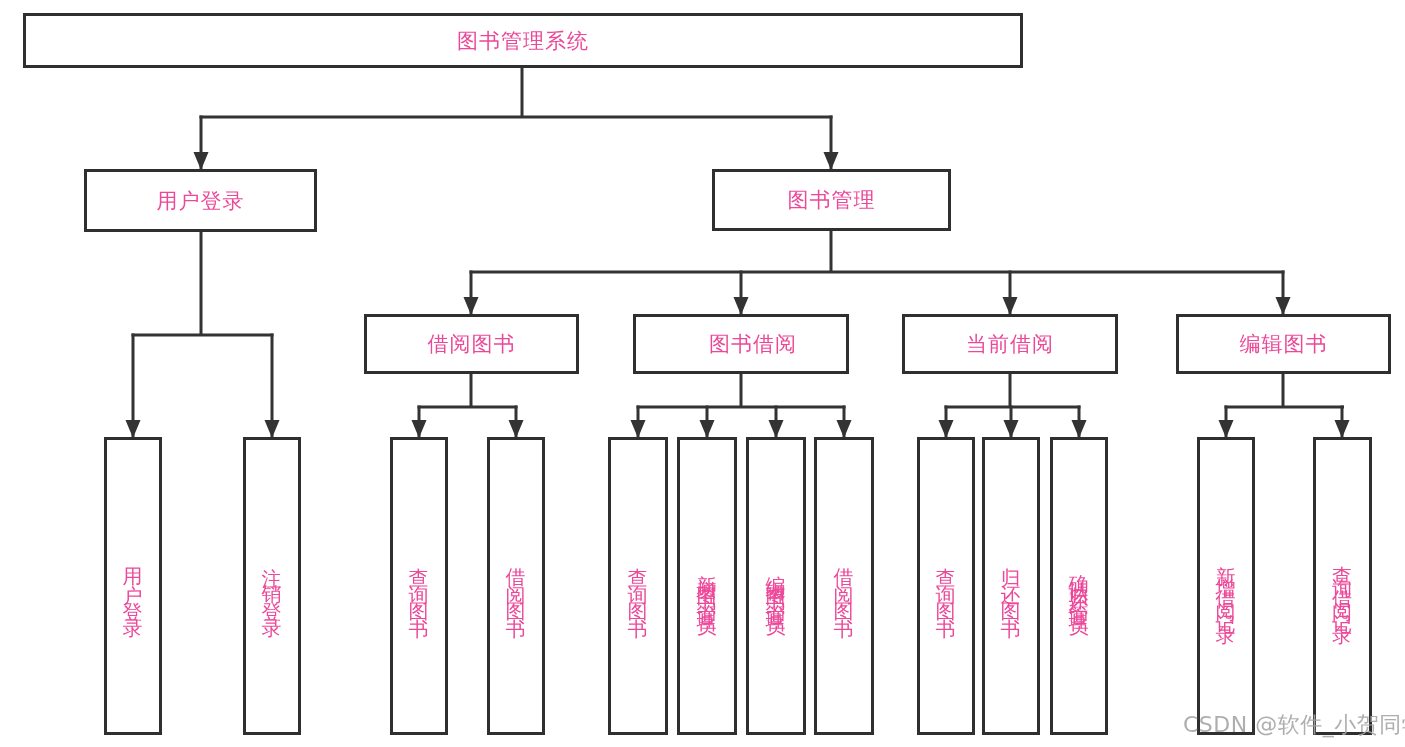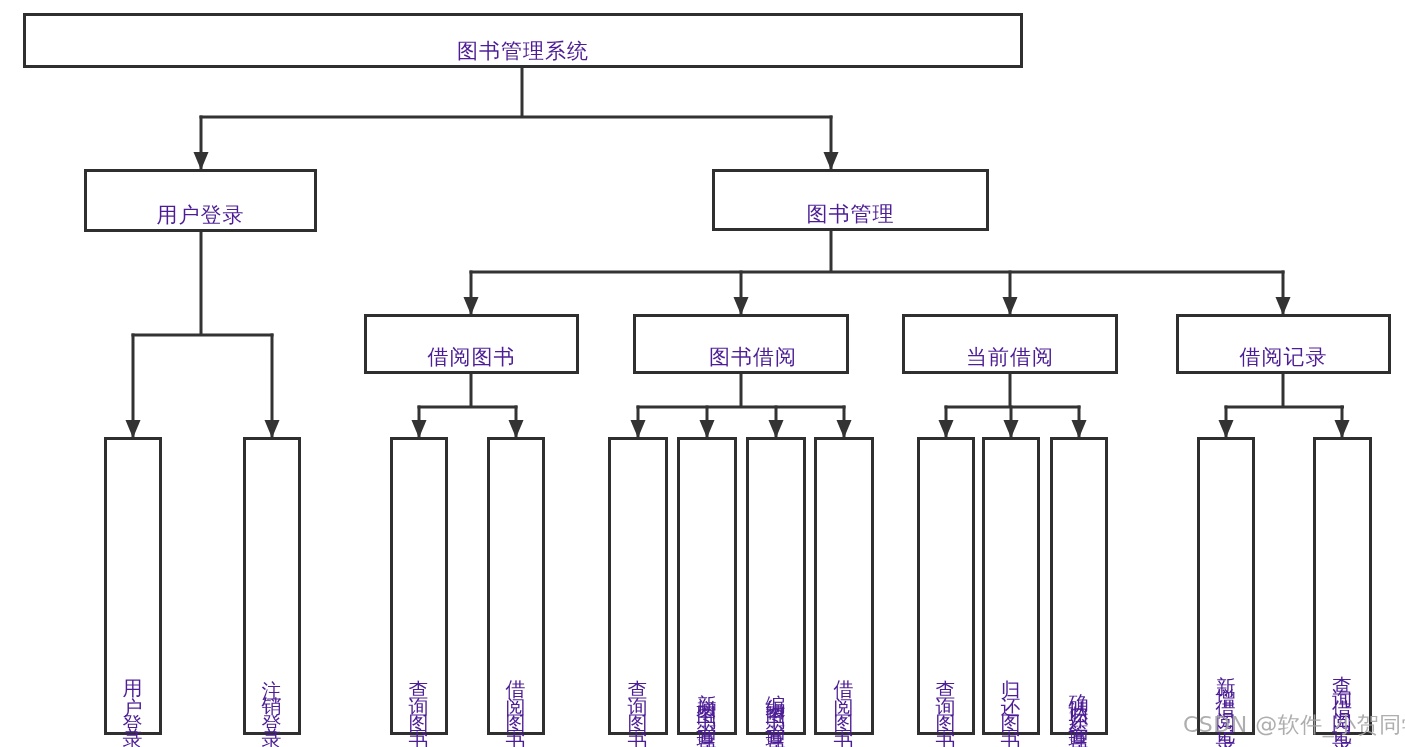--- a/index.html
+++ b/index.html
@@ -16,23 +16,23 @@
     left: 0; top: 0;
     width: 1405px; height: 747px;
     z-index: 1;
   }
   .box {
     position: absolute;
     box-sizing: border-box;
     background: #ffffff;
     border: 3px solid #2f2f2f;
     display: flex;
-    align-items: flex-end;
+    align-items: center;
     justify-content: center;
-    color: #4c1d95;
+    color: #ec4899;
     font-size: 21px;
     z-index: 2;
     letter-spacing: 1px;
   }
   .leaf .vtext {
     writing-mode: vertical-rl;
     text-orientation: mixed;
     font-size: 20px;
     line-height: 1;
     white-space: nowrap;
@@ -106,35 +106,35 @@
     </g>
   </svg>
 
   <div class="box" style="left:23px; top:13px; width:1000px; height:55px;">
     <span>图书管理系统</span>
   </div>
 
   <div class="box" style="left:84px; top:169px; width:233px; height:63px;">
     <span>用户登录</span>
   </div>
-  <div class="box" style="left:712px; top:169px; width:277px; height:62px;">
+  <div class="box" style="left:712px; top:169px; width:239px; height:62px;">
     <span>图书管理</span>
   </div>
 
   <div class="box" style="left:364px; top:314px; width:215px; height:60px;">
     <span>借阅图书</span>
   </div>
   <div class="box" style="left:633px; top:314px; width:216px; height:60px;padding-left:24px;">
     <span>图书借阅</span>
   </div>
   <div class="box" style="left:902px; top:314px; width:216px; height:60px;font-family:Liberation Mono, monospace;">
     <span>当前借阅</span>
   </div>
   <div class="box" style="left:1176px; top:314px; width:215px; height:60px;">
-    <span>借阅记录</span>
+    <span>编辑图书</span>
   </div>
 
   <div class="box leaf sp-lg" style="left:104px; top:437px; width:58px; height:298px;">
     <span class="vtext">用户登录</span>
   </div>
   <div class="box leaf sp-lg" style="left:243px; top:437px; width:58px; height:298px;">
     <span class="vtext">注销登录</span>
   </div>
 
   <div class="box leaf sp-lg" style="left:390px; top:437px; width:58px; height:298px;">

